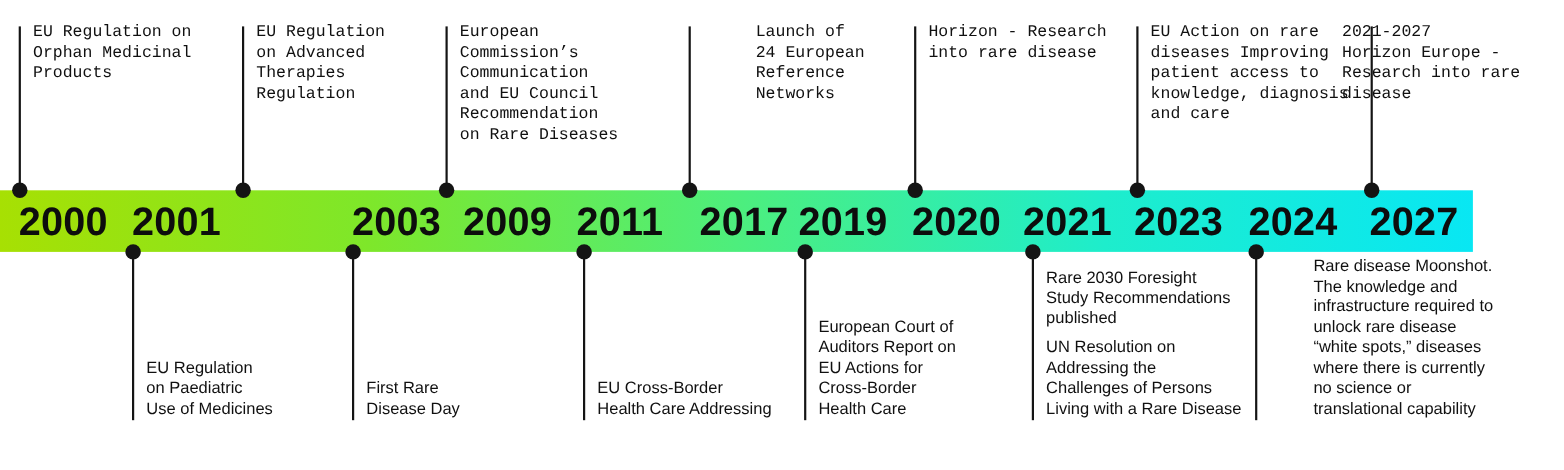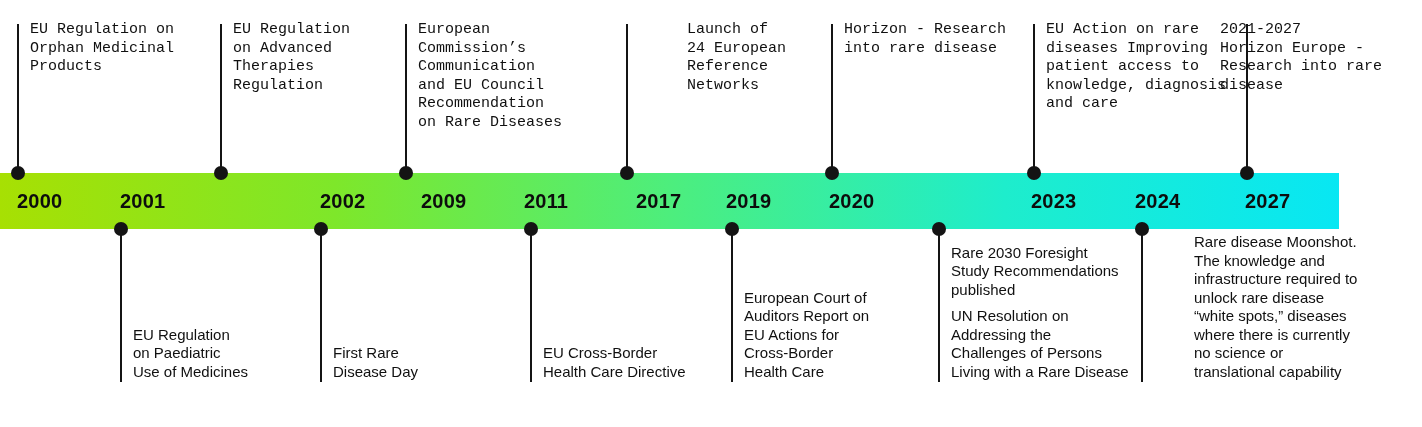--- a/index.html
+++ b/index.html
@@ -17,21 +17,21 @@
     left: 0;
     top: 173px;
     width: 1339px;
     height: 56px;
   }
   .year {
     position: absolute;
     top: 0;
     height: 56px;
     line-height: 57px;
-    font-size: 20px;
+    font-size: 36px;
     font-weight: 700;
     letter-spacing: 0.2px;
     color: #0d0d0d;
     white-space: nowrap;
   }
   .event {
     position: absolute;
     left: 0; top: 0;
     width: 100%; height: 100%;
     pointer-events: none;
@@ -64,26 +64,27 @@
   .event.bottom .label { bottom: 46px; }
   .para + .para { margin-top: 8px; }
 </style>
 </head>
 <body>
 
 <div id="stage">
   <div class="bar" id="timeline-bar" style="background: linear-gradient(90deg, rgb(167, 224, 3) 0%, rgb(126, 231, 42) 25%, rgb(77, 238, 125) 50%, rgb(30, 237, 204) 75%, rgb(8, 231, 243) 100%);">
       <div class="year" style="left: 17px;">2000</div>
       <div class="year" style="left: 120px;">2001</div>
-      <div class="year" style="left: 320px;">2002</div>
+      <div class="year" style="left: 320px;">2003</div>
       <div class="year" style="left: 421px;">2009</div>
       <div class="year" style="left: 524px;">2011</div>
       <div class="year" style="left: 636px;">2017</div>
       <div class="year" style="left: 726px;">2019</div>
       <div class="year" style="left: 829px;">2020</div>
+      <div class="year" style="left: 930px;">2021</div>
       <div class="year" style="left: 1031px;">2023</div>
       <div class="year" style="left: 1135px;">2024</div>
       <div class="year" style="left: 1245px;">2027</div>
     </div>
 <div class="event top">
     <div class="line" style="left: 16.75px;"></div>
     <div class="dot" style="left: 11px;"></div>
     <div class="label" style="left: 30px;"><div class="para">EU Regulation on
 Orphan Medicinal
 Products</div></div>
@@ -116,21 +117,21 @@
 Commission’s
 Communication
 and EU Council
 Recommendation
 on Rare Diseases</div></div>
   </div>
     <div class="event bottom">
     <div class="line" style="left: 529.75px;"></div>
     <div class="dot" style="left: 524px;"></div>
     <div class="label" style="left: 543px;"><div class="para">EU Cross-Border
-Health Care Directive</div></div>
+Health Care Addressing</div></div>
   </div>
     <div class="event top">
     <div class="line" style="left: 625.75px;"></div>
     <div class="dot" style="left: 620px;"></div>
     <div class="label" style="left: 639px; margin-left: 48px;"><div class="para">Launch of
 24 European
 Reference
 Networks</div></div>
   </div>
     <div class="event bottom">

